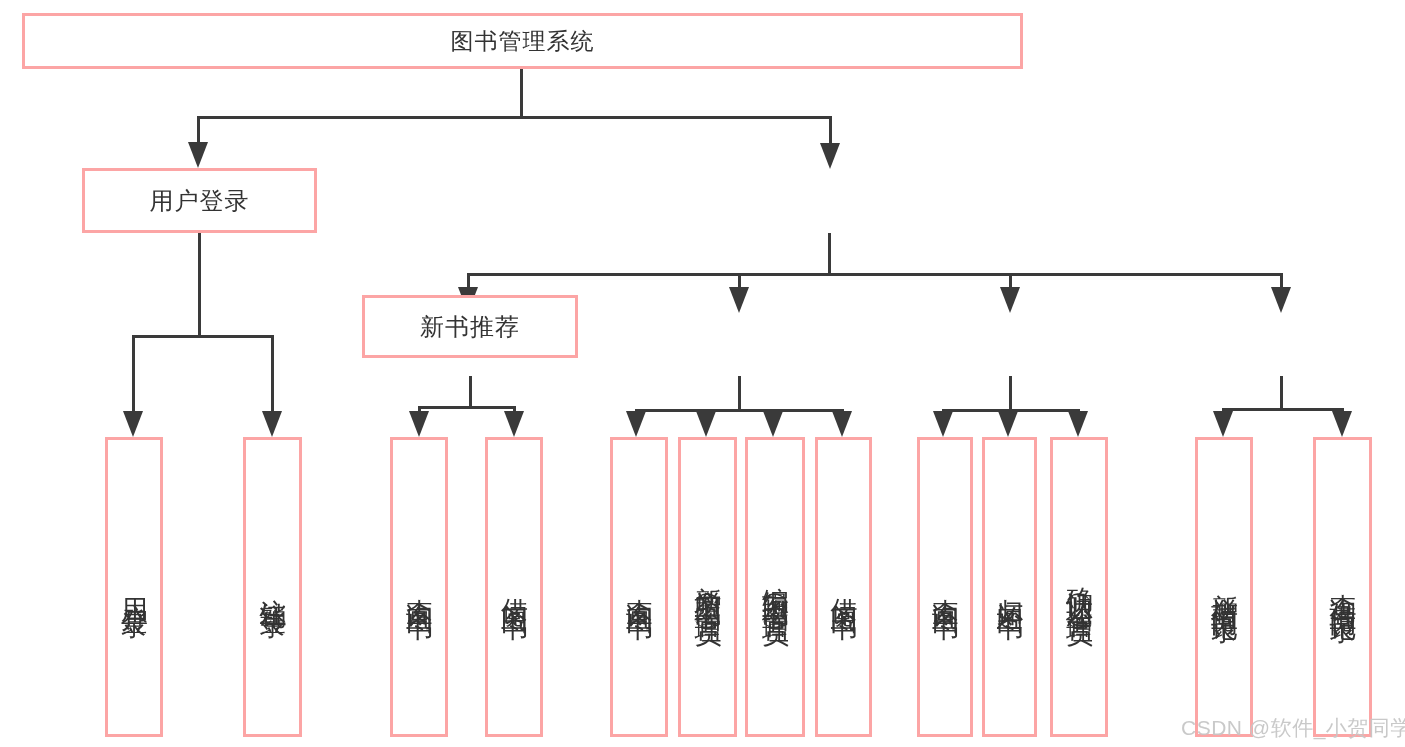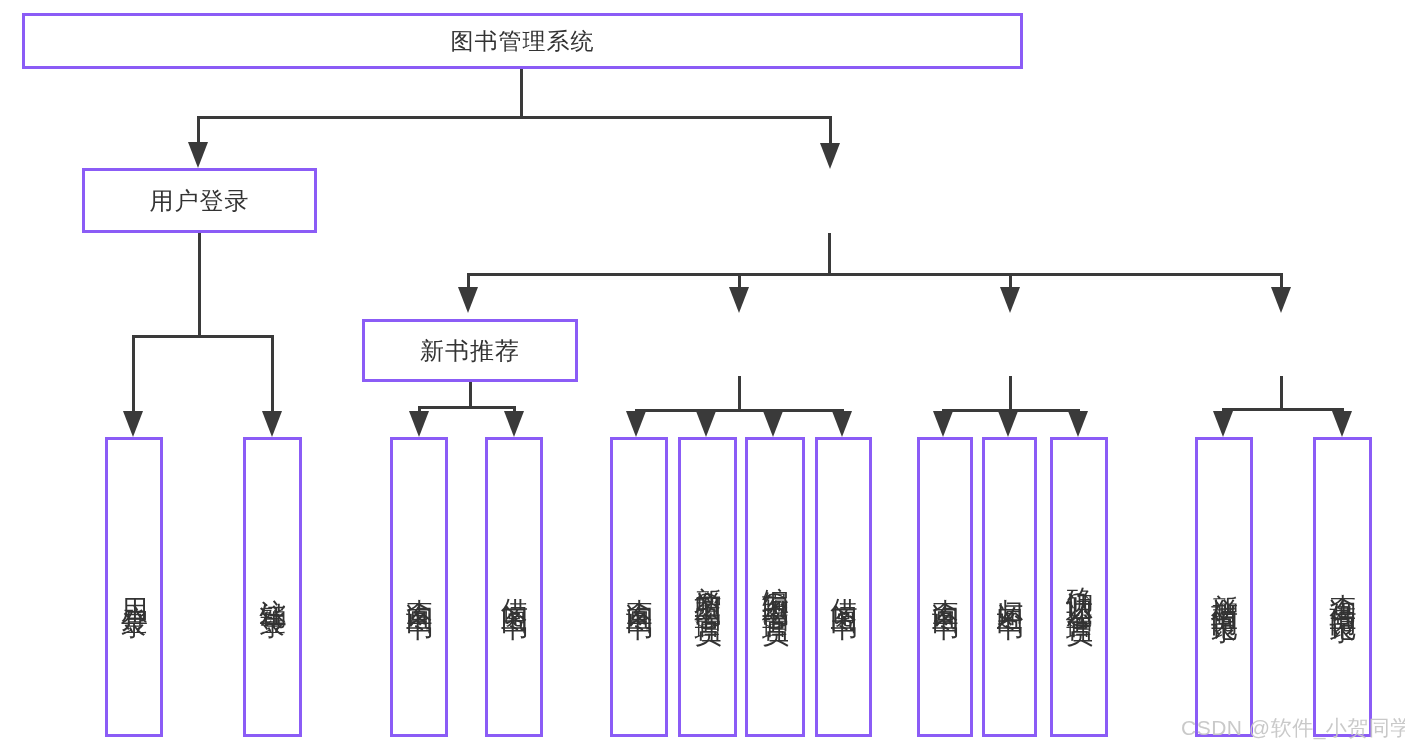--- a/index.html
+++ b/index.html
@@ -1,21 +1,21 @@
 <!DOCTYPE html>
 <html><head>
 <meta charset="utf-8">
 <style>
   html,body{margin:0;padding:0;background:#fff;}
   #canvas{
     position:relative;width:1405px;height:747px;background:#ffffff;overflow:hidden;
     font-family:"Liberation Sans","DejaVu Sans",sans-serif;color:#333333;
   }
   .box{
-    position:absolute;box-sizing:border-box;border:3px solid #8b5cf6;background:#ffffff;
+    position:absolute;box-sizing:border-box;border:3px solid #fca5a5;background:#ffffff;
     display:flex;align-items:center;justify-content:center;
   }
   .root-label{font-size:23px;letter-spacing:1px;color:#333333;}
   .h-label{font-size:24px;letter-spacing:1px;color:#333333;}
   .leaf .v-label{
     writing-mode:vertical-rl;text-orientation:mixed;
     font-size:27px;letter-spacing:5px;color:#333333;line-height:1;
     white-space:nowrap;
   }
   .line{position:absolute;background:#3a3a3a;}
@@ -97,21 +97,21 @@
 
   <div class="box" style="left:22px;top:13px;width:1001px;height:56px;">
     <span class="root-label">图书管理系统</span>
   </div>
 
   <div class="box" style="left:82px;top:168px;width:235px;height:65px;">
     <span class="h-label">用户登录</span>
   </div>
 
 
-  <div class="box" style="left:362px;top:319px;width:216px;height:63px;">
+  <div class="box" style="left:362px;top:295px;width:216px;height:63px;">
     <span class="h-label">新书推荐</span>
   </div>
 
 
 
 
   <div class="box leaf" style="left:105px;top:437px;width:58px;height:300px;">
     <span class="v-label">用户登录</span>
   </div>
   <div class="box leaf" style="left:243px;top:437px;width:59px;height:300px;">

